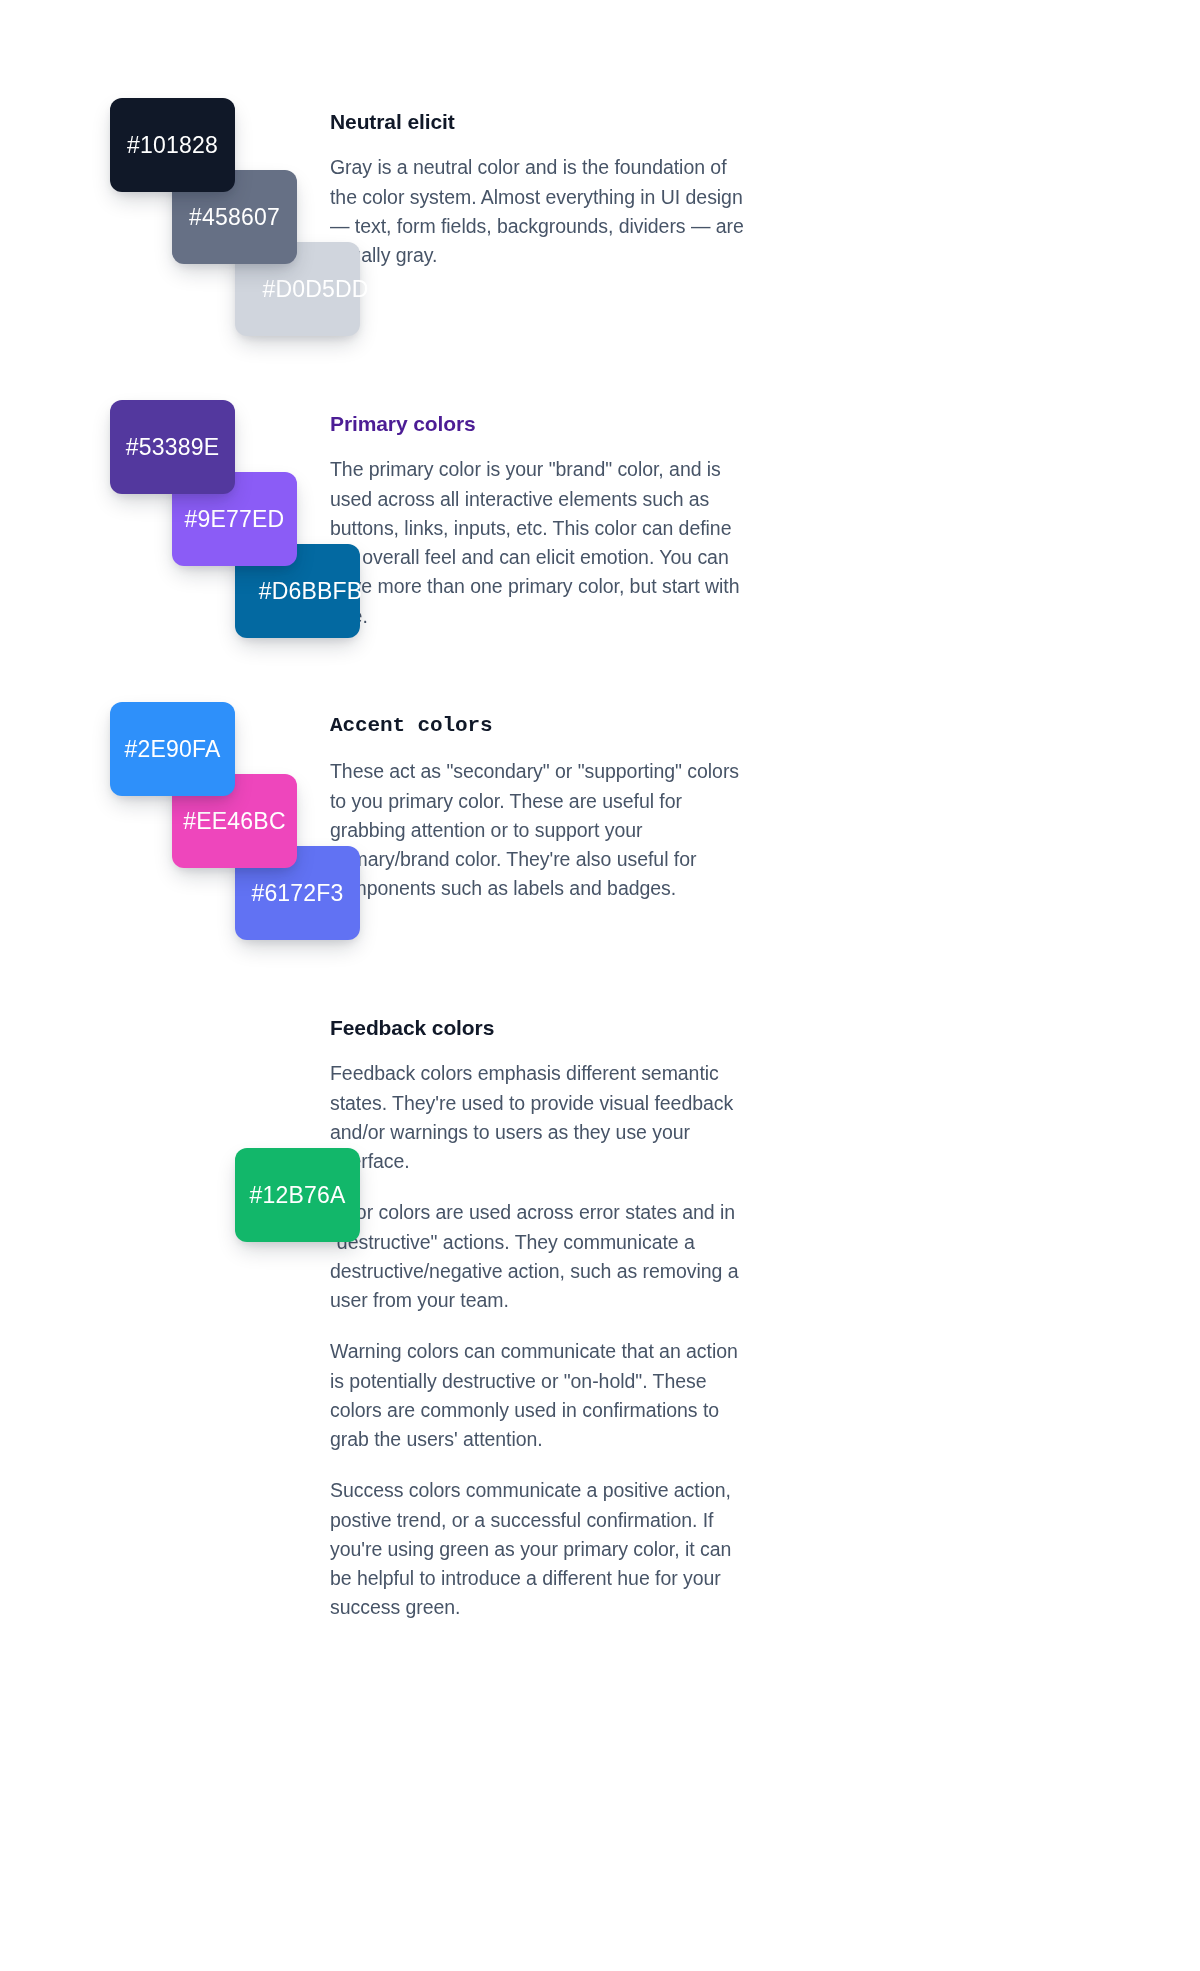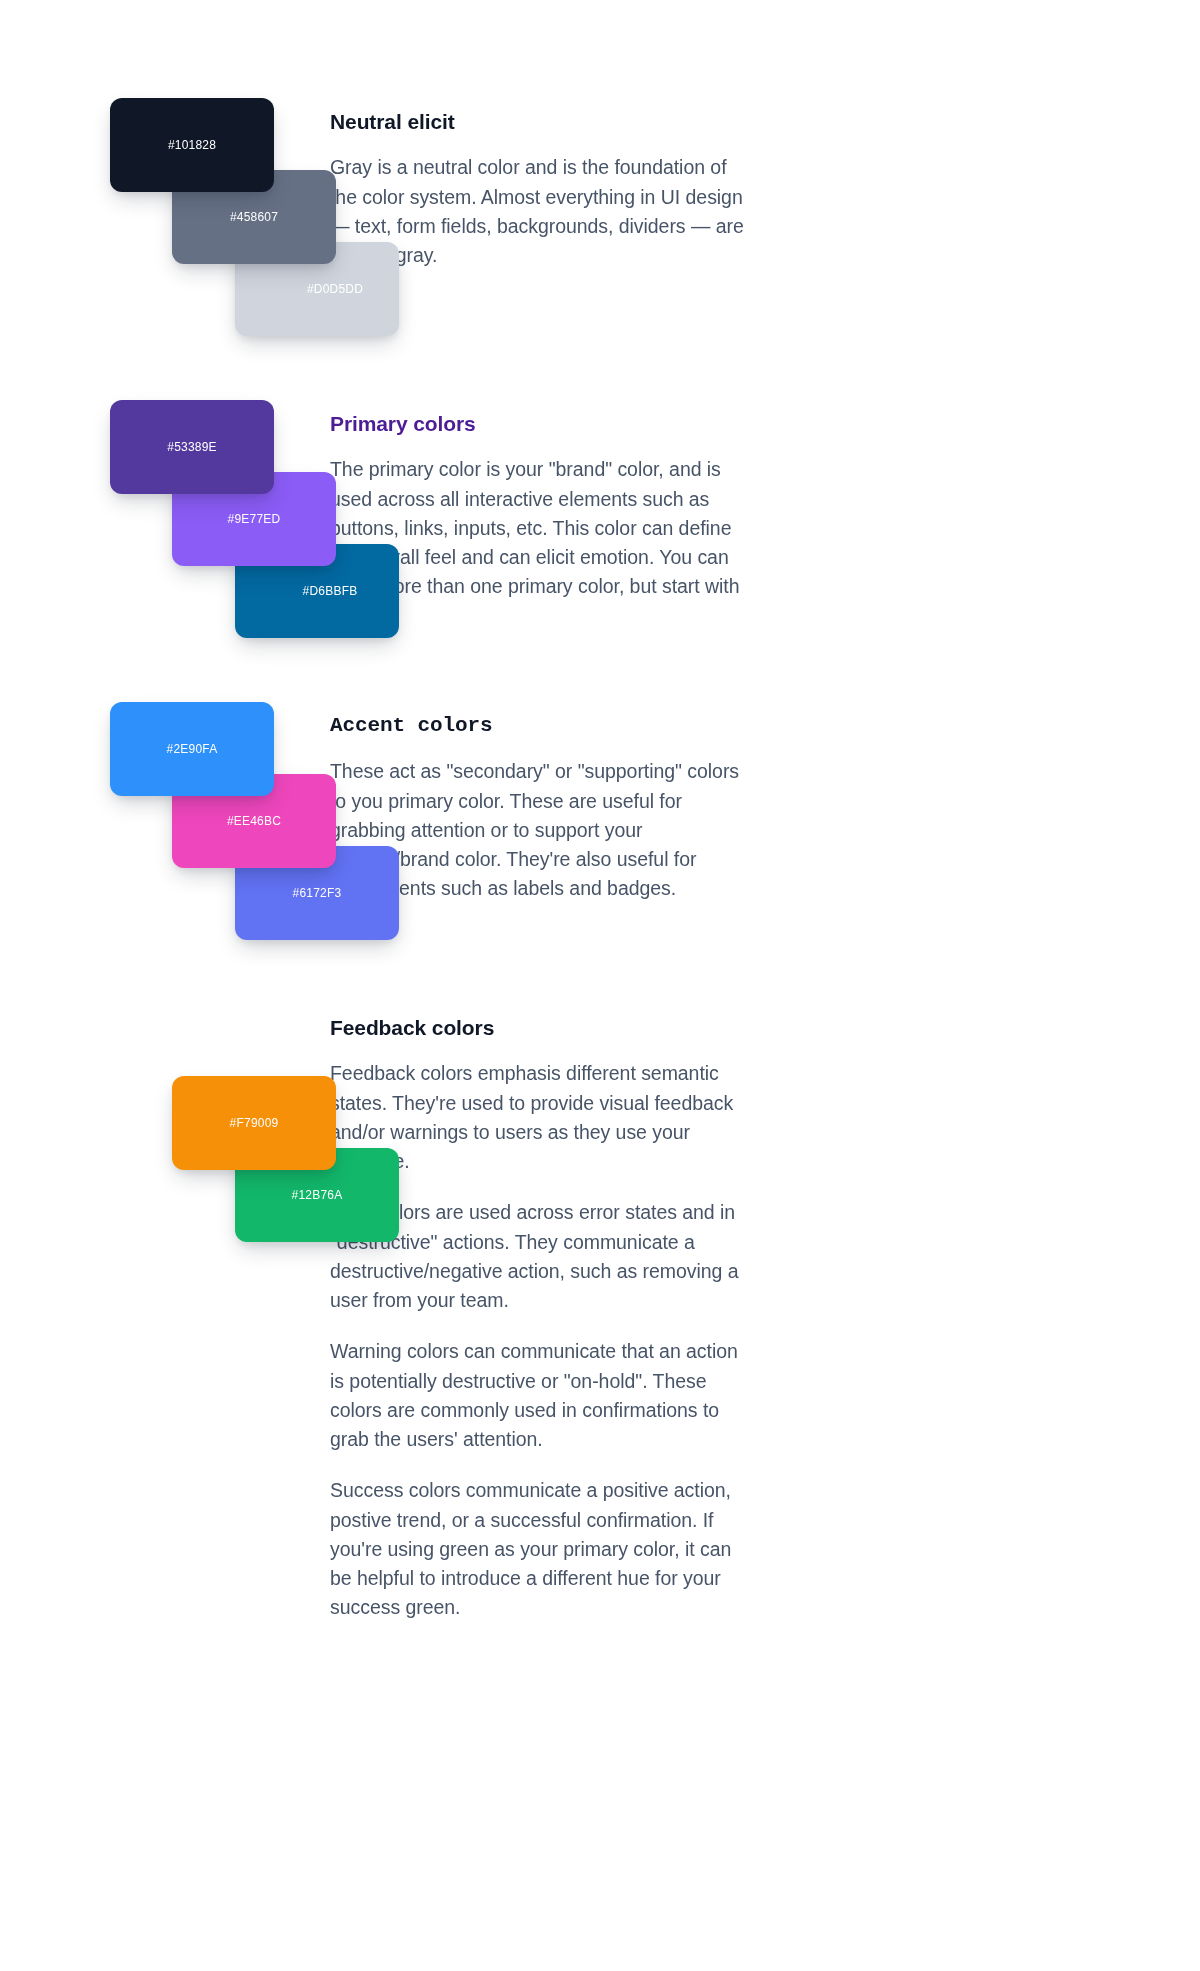--- a/index.html
+++ b/index.html
@@ -34,27 +34,27 @@
     position: relative;
     width: 330px;
     flex: 0 0 330px;
   }
   .swatch-stack {
     position: relative;
     height: 250px;
   }
   .swatch {
     position: absolute;
-    width: 164px;
+    width: 125px;
     height: 94px;
     border-radius: 12px;
     display: flex;
     align-items: center;
     justify-content: center;
-    font-size: 12px;
+    font-size: 23px;
     letter-spacing: 0.2px;
     color: #ffffff;
     box-shadow: 0 10px 22px -4px rgba(16,24,40,0.20), 0 4px 8px -2px rgba(16,24,40,0.10);
   }
   .swatch.s1 { left: 0px;  top: 0px;   z-index: 3; }
   .swatch.s2 { left: 62px; top: 72px;  z-index: 2; }
   .swatch.s3 { left: 125px;top: 144px; z-index: 1; }
 
   
   .copy-col {
@@ -149,23 +149,20 @@
     </div>
     <div class="copy-col copy-shift">
       <h2 class="heading" style="color: rgb(16, 24, 40); font-family: Liberation Mono, monospace;">Accent colors</h2>
       <p class="para" style="color: rgb(71, 84, 103);">These act as "secondary" or "supporting" colors to you primary color. These are useful for grabbing attention or to support your primary/brand color. They're also useful for components such as labels and badges.</p>
     </div>
   </div>
 
   <div class="section" id="section-feedback">
     <div class="swatch-col swatch-shift">
       <div class="swatch-stack">
-        <div class="swatch s2" style="background-color: rgb(247, 144, 9); color: rgb(255, 255, 255);">
-          <span>#F79009</span>
-        </div>
         <div class="swatch s3" style="background-color: rgb(18, 183, 106); color: rgb(255, 255, 255);">
           <span>#12B76A</span>
         </div>
       </div>
     </div>
     <div class="copy-col copy-shift">
       <h2 class="heading" style="color: rgb(16, 24, 40);">Feedback colors</h2>
       <p class="para" style="color: rgb(71, 84, 103);">Feedback colors emphasis different semantic states. They're used to provide visual feedback and/or warnings to users as they use your interface.</p>
       <p class="para" style="color: rgb(71, 84, 103);">Error colors are used across error states and in "destructive" actions. They communicate a destructive/negative action, such as removing a user from your team.</p>
       <p class="para" style="color: rgb(71, 84, 103);">Warning colors can communicate that an action is potentially destructive or "on-hold". These colors are commonly used in confirmations to grab the users' attention.</p>

